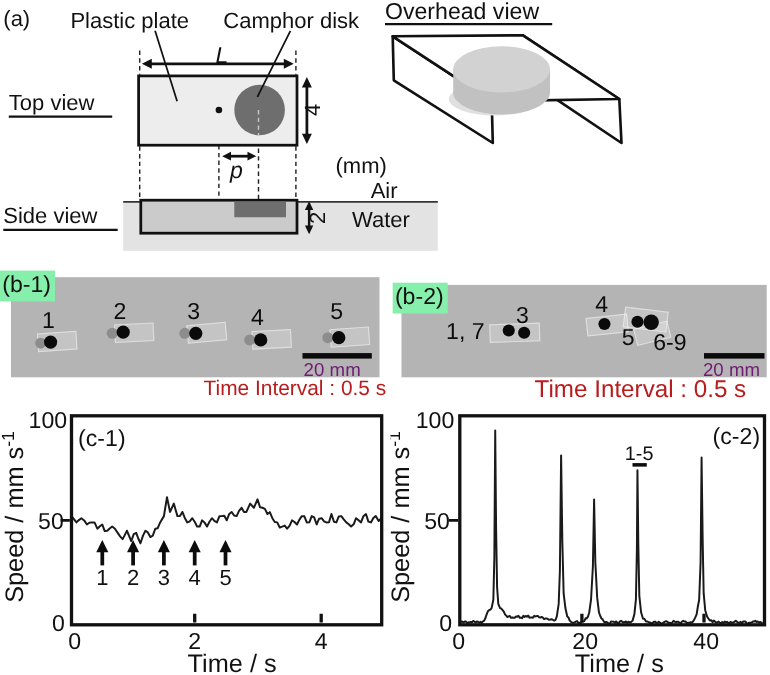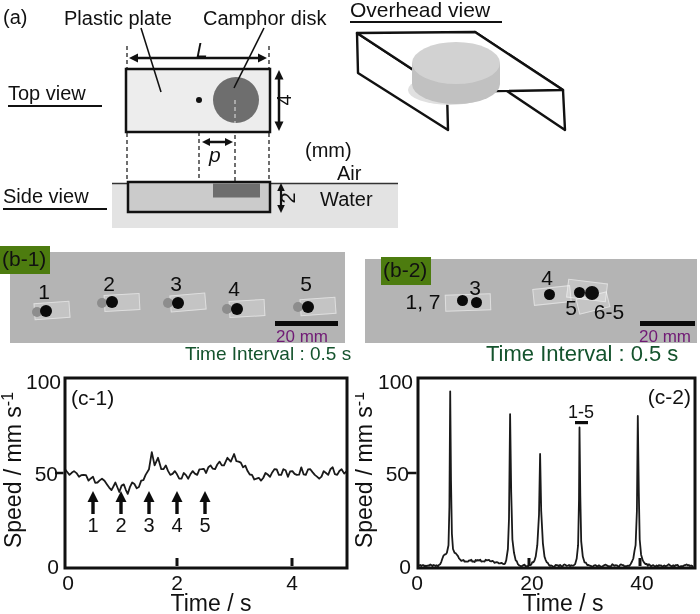--- a/index.html
+++ b/index.html
@@ -1,31 +1,31 @@
 <!DOCTYPE html>
 <html><head>
 <meta charset="utf-8">
 <style>
   html,body{margin:0;padding:0;background:#fff;}
   .fig{position:relative;width:700px;height:614px;background:#fff;overflow:hidden;
        font-family:"Liberation Sans","DejaVu Sans",sans-serif;color:#111;}
   svg{position:absolute;font-family:inherit;}
   svg text{fill:#111;}
   .strip{position:absolute;background:#b4b4b4;}
-  .labelbox{position:absolute;background:#4d7c0f;color:#111;font-size:21px;padding:1px 4px 3px 2px;z-index:3;}
+  .labelbox{position:absolute;background:#86efac;color:#111;font-size:21px;padding:1px 4px 3px 2px;z-index:3;}
   .snum{position:absolute;font-size:21px;color:#0c0c0c;text-align:center;width:30px;}
   .dot{position:absolute;border-radius:50%;}
   .dot.black{background:#0a0a0a;width:12px;height:12px;}
   .dot.gray{background:#8d8d8d;width:10px;height:10px;}
   .dot.pair{background:#0a0a0a;width:11px;height:11px;}
   .dot.blob{background:#0d0d0d;width:14px;height:14px;}
   .ghost{position:absolute;background:rgba(255,255,255,0.22);border:1px solid rgba(255,255,255,0.45);}
   .sbar{position:absolute;background:#0a0a0a;height:5px;}
   .sbartext{position:absolute;font-size:17px;color:#701a75;}
-  .caption{position:absolute;color:#14532d;white-space:nowrap;}
+  .caption{position:absolute;color:#b91c1c;white-space:nowrap;}
 </style>
 </head>
 <body>
 
 <div class="fig">
 
   <svg viewBox="0 0 700 250" width="700" height="250" style="left:0;top:0">
 
     <rect x="112" y="184" width="286" height="44" fill="#e3e3e3"></rect>
     <line x1="112" y1="183.5" x2="398" y2="183.5" stroke="#333" stroke-width="1.5"></line>
@@ -137,32 +137,32 @@
   <div class="strip" style="left:365px;top:259px;width:332px;height:84px;">
     <div class="ghost" style="left:80px;top:35px;width:44px;height:15px;transform:rotate(-2deg);"></div>
     <div class="ghost" style="left:168px;top:28px;width:36px;height:15px;transform:rotate(-6deg);"></div>
     <div class="ghost" style="left:202px;top:22px;width:38px;height:17px;transform:rotate(7deg);"></div>
     <div class="ghost" style="left:212px;top:36px;width:30px;height:14px;transform:rotate(-14deg);"></div>
 
     <div class="snum" style="left:38px;top:31px;width:40px;">1, 7</div>
     <div class="snum" style="left:95px;top:17px;">3</div>
     <div class="snum" style="left:167px;top:7px;">4</div>
     <div class="snum" style="left:191px;top:37px;">5</div>
-    <div class="snum" style="left:222px;top:41px;width:44px;">6-5</div>
+    <div class="snum" style="left:222px;top:41px;width:44px;">6-9</div>
 
     <div class="dot pair" style="left:92px;top:36px;"></div>
     <div class="dot pair" style="left:106px;top:38px;"></div>
     <div class="dot pair" style="left:179px;top:30px;"></div>
     <div class="dot pair" style="left:209px;top:28px;"></div>
     <div class="dot blob" style="left:220px;top:27px;"></div>
 
     <div class="sbar" style="left:275px;top:62px;width:55px;"></div>
     <div class="sbartext" style="left:274px;top:68px;">20 mm</div>
   </div>
-  <div class="labelbox" style="left:357px;top:257px;margin-left:24px;">(b-2)</div>
+  <div class="labelbox" style="left:357px;top:257px;">(b-2)</div>
   <div class="caption" style="left:486px;top:341px;font-size:22px;">Time Interval : 0.5 s</div>
 
   <svg viewBox="0 370 355 244" width="355" height="244" style="left:0;top:370px">
     <polyline fill="none" stroke="#1a1a1a" stroke-width="1.8" stroke-linejoin="round" points="65.0,469.2 67.2,472.0 69.5,474.9 71.7,472.8 74.0,471.1 76.5,473.1 79.0,476.8 81.2,475.2 83.5,474.9 86.0,475.1 88.5,480.6 90.8,478.4 93.0,476.8 95.2,482.8 97.5,482.5 99.7,480.4 102.0,478.7 104.5,480.7 107.0,484.4 109.2,487.6 111.5,490.1 113.4,486.5 115.4,482.5 119.3,492.0 121.6,485.6 123.8,484.4 125.8,489.8 127.7,493.9 130.0,486.9 132.2,482.5 134.4,484.0 136.7,488.2 138.9,487.0 141.2,480.6 143.4,480.2 145.6,474.9 149.0,469.2 151.8,452.1 154.6,465.4 158.0,457.8 161.3,469.2 163.6,469.0 165.8,465.4 168.0,470.9 170.3,474.9 172.5,473.9 174.8,471.1 177.0,474.3 179.2,478.7 181.5,478.7 183.7,473.0 186.0,475.1 188.2,478.7 190.4,474.3 192.7,471.1 194.9,473.6 197.2,474.9 199.4,469.4 201.6,469.2 203.9,468.8 206.1,473.0 208.4,467.2 210.6,465.4 212.8,468.7 215.1,469.2 217.3,464.5 219.6,461.6 221.8,465.4 224.0,465.4 227.4,457.8 230.8,461.6 234.1,454.0 236.4,461.2 238.6,461.6 240.8,462.6 243.1,467.3 245.3,465.6 247.6,471.1 249.8,474.5 252.0,474.9 254.3,479.5 256.5,478.7 258.8,477.8 261.0,480.6 263.2,478.0 265.5,473.0 267.7,474.5 270.0,476.8 272.2,472.4 274.4,469.2 276.7,469.4 278.9,474.9 281.2,474.8 283.4,469.2 285.6,470.3 287.9,476.8 290.1,471.5 292.4,471.1 294.6,473.9 296.8,474.9 299.1,474.7 301.3,467.3 303.6,474.3 305.8,474.9 308.0,469.5 310.3,469.2 312.5,472.1 314.8,474.9 317.0,476.6 319.2,478.7 321.5,476.6 323.7,471.1 326.0,473.0 328.2,474.9 330.4,469.3 332.7,467.3 334.9,474.2 337.2,474.9 339.4,471.0 341.6,469.2 344.2,473.6 346.7,471.1"></polyline>
     <rect x="65" y="378" width="282" height="190" fill="none" stroke="#111" stroke-width="3"></rect>
     <line x1="55" y1="473" x2="63.5" y2="473" stroke="#111" stroke-width="2.5"></line>
     <line x1="177" y1="558" x2="177" y2="566" stroke="#111" stroke-width="3"></line>
     <line x1="292" y1="558" x2="292" y2="566" stroke="#111" stroke-width="3"></line>
 
     <g fill="#0c0c0c">

